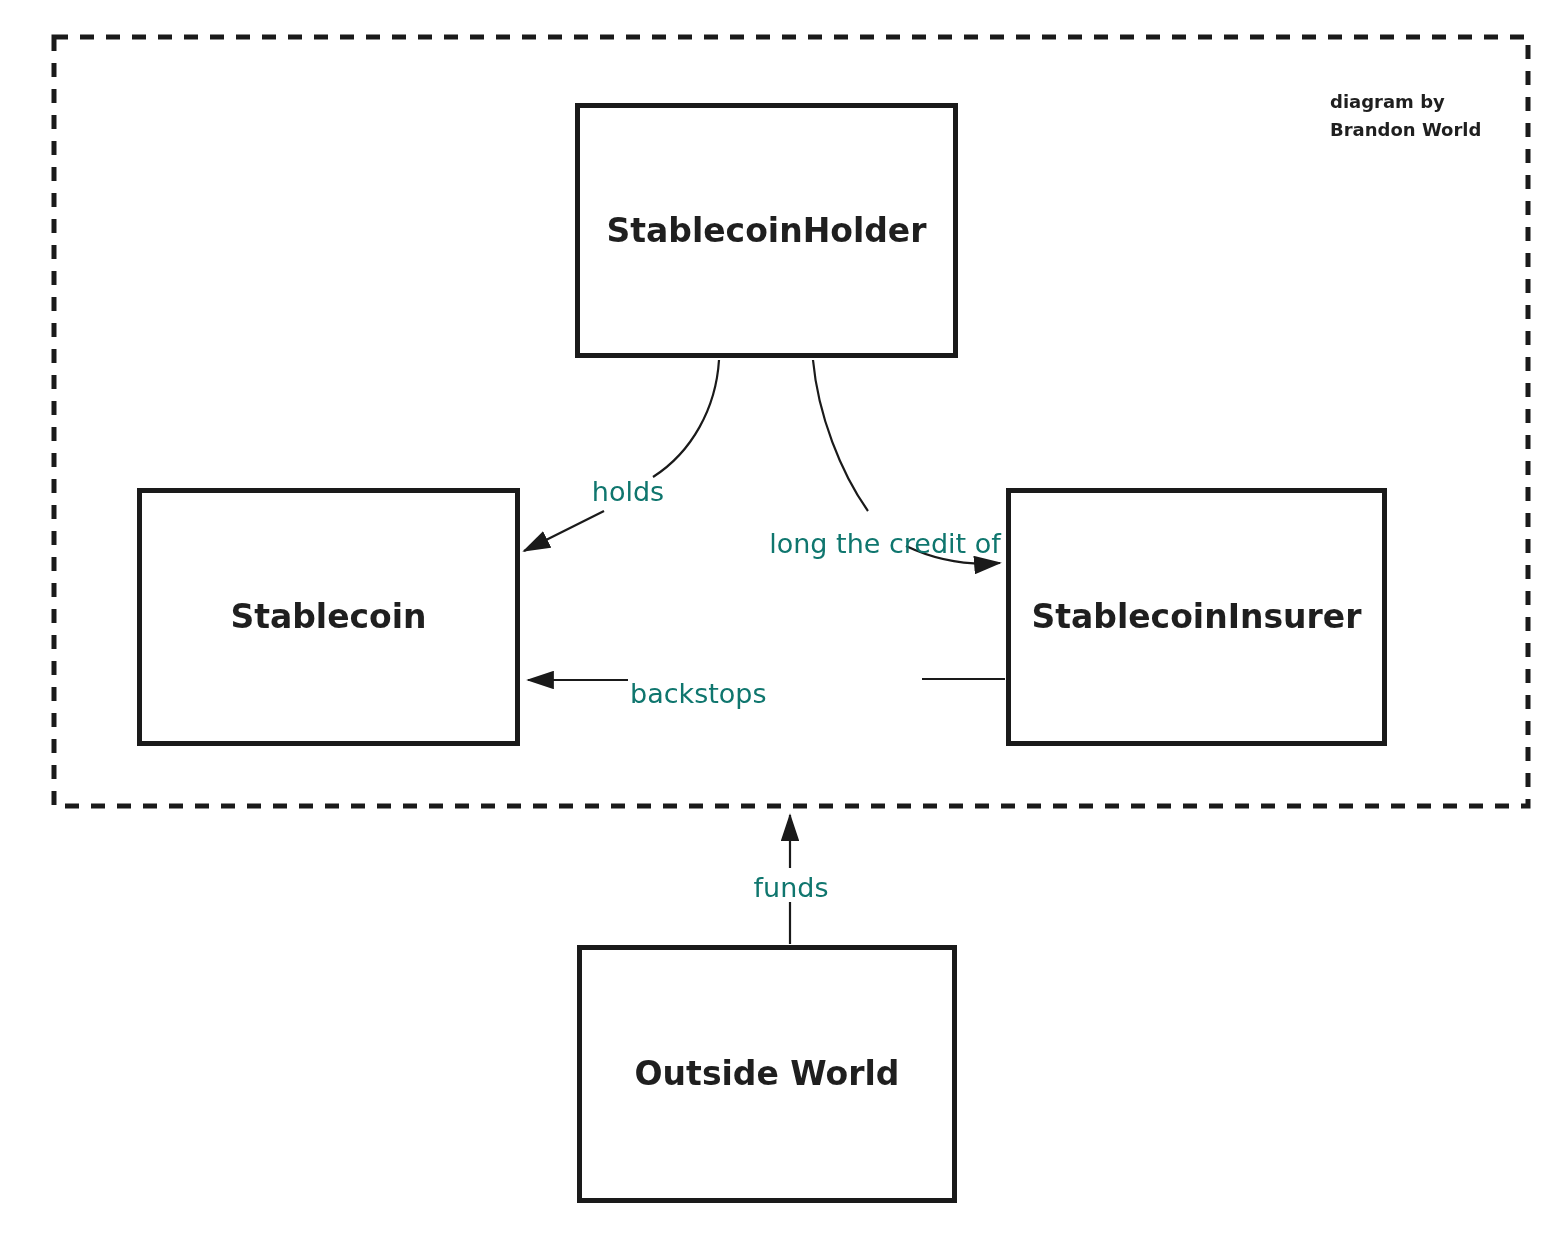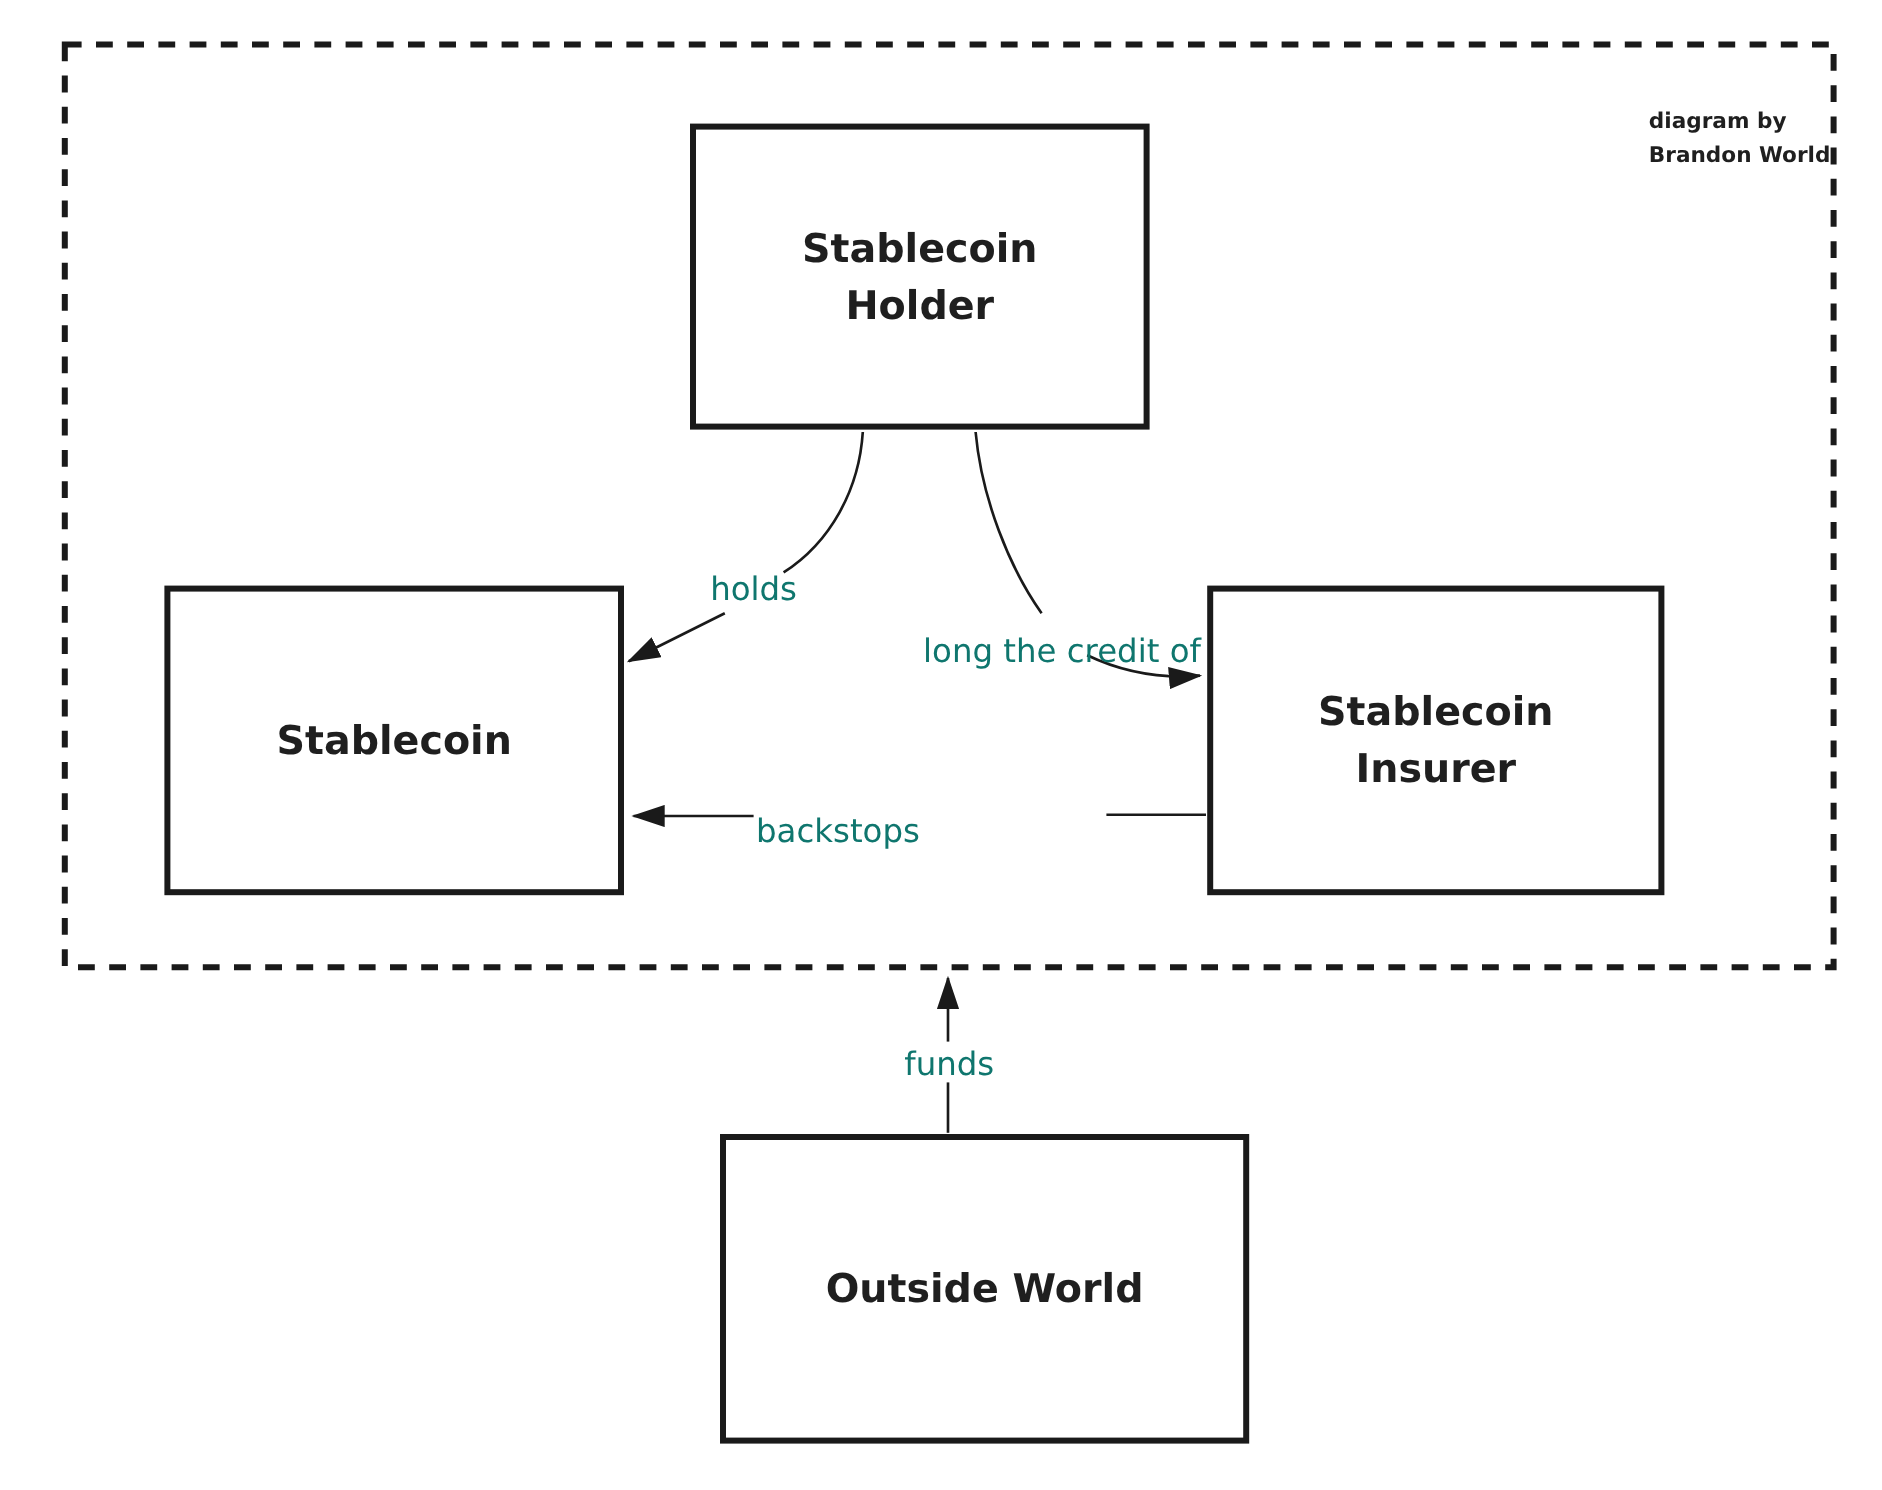--- a/index.html
+++ b/index.html
@@ -22,33 +22,33 @@
     top: 0;
     width: 1568px;
     height: 1242px;
   }
   .node {
     position: absolute;
     box-sizing: border-box;
     border: 5px solid #1a1a1a;
     background: #ffffff;
     display: flex;
-    flex-direction: column;
+    flex-direction: row;
     align-items: center;
     justify-content: center;
     text-align: center;
     font-weight: 700;
     font-size: 33px;
     line-height: 48px;
     color: #1f1f1f;
   }
   #node-holder    { left: 575px;  top: 103px; width: 383px; height: 255px; }
   #node-stablecoin{ left: 137px;  top: 488px; width: 383px; height: 258px; }
   #node-insurer   { left: 1006px; top: 488px; width: 381px; height: 258px; }
-  #node-outside   { left: 600px;  top: 945px; width: 441px; height: 258px; }
+  #node-outside   { left: 577px;  top: 945px; width: 380px; height: 258px; }
   .edge-label {
     position: absolute;
     font-size: 27px;
     line-height: 32px;
     color: #0f766e;
     white-space: nowrap;
   }
   #label-holds {
     left: 628px; top: 492px;
     transform: translate(-50%, -50%);
@@ -67,21 +67,20 @@
     transform: translate(-50%, -50%);
   }
   #attribution {
     position: absolute;
     left: 1330px; top: 88px;
     font-weight: 700;
     font-size: 18px;
     line-height: 28px;
     color: #1f1f1f;
     text-align: left;
-    margin-left: 44px;
   }
   #attribution span { display: block; }
 </style>
 </head>
 <body>
 
 <div id="canvas">
 
   <svg id="wires" viewBox="0 0 1568 1242" xmlns="http://www.w3.org/2000/svg">
     <defs>

